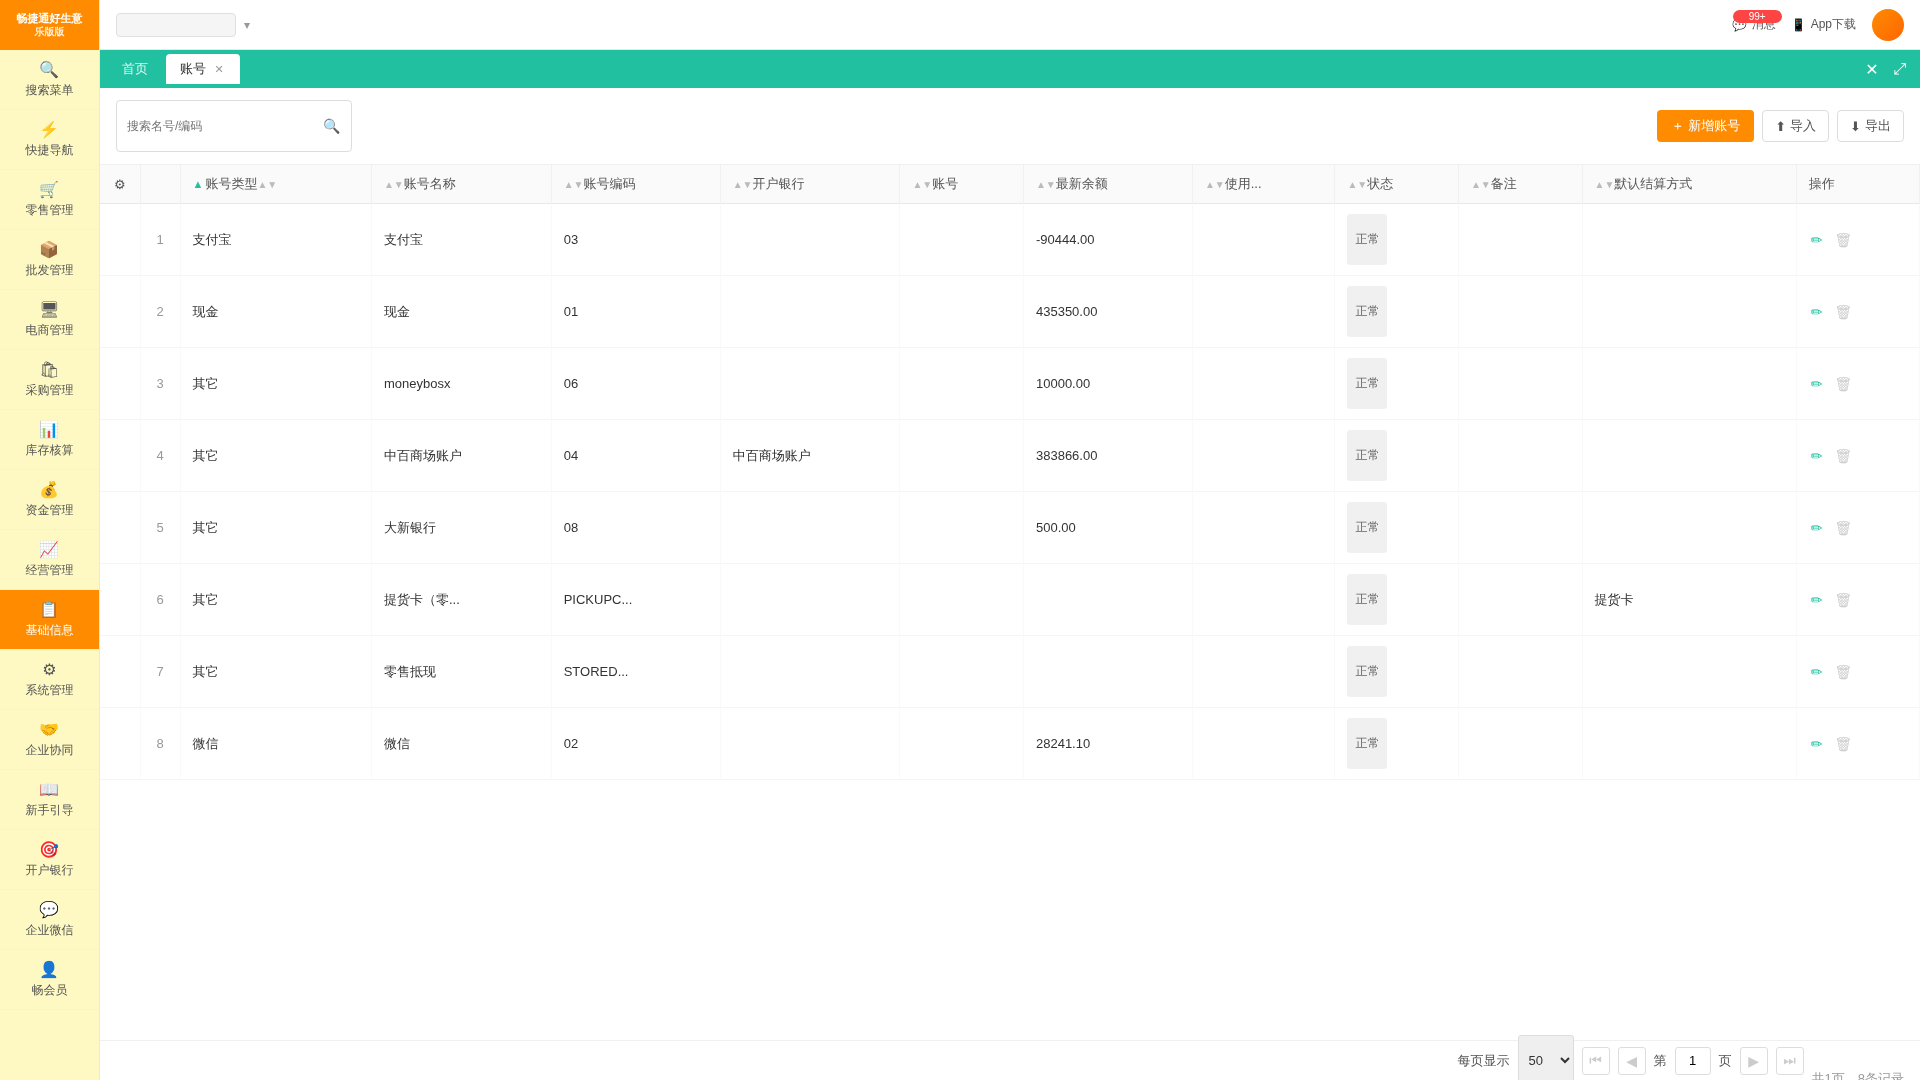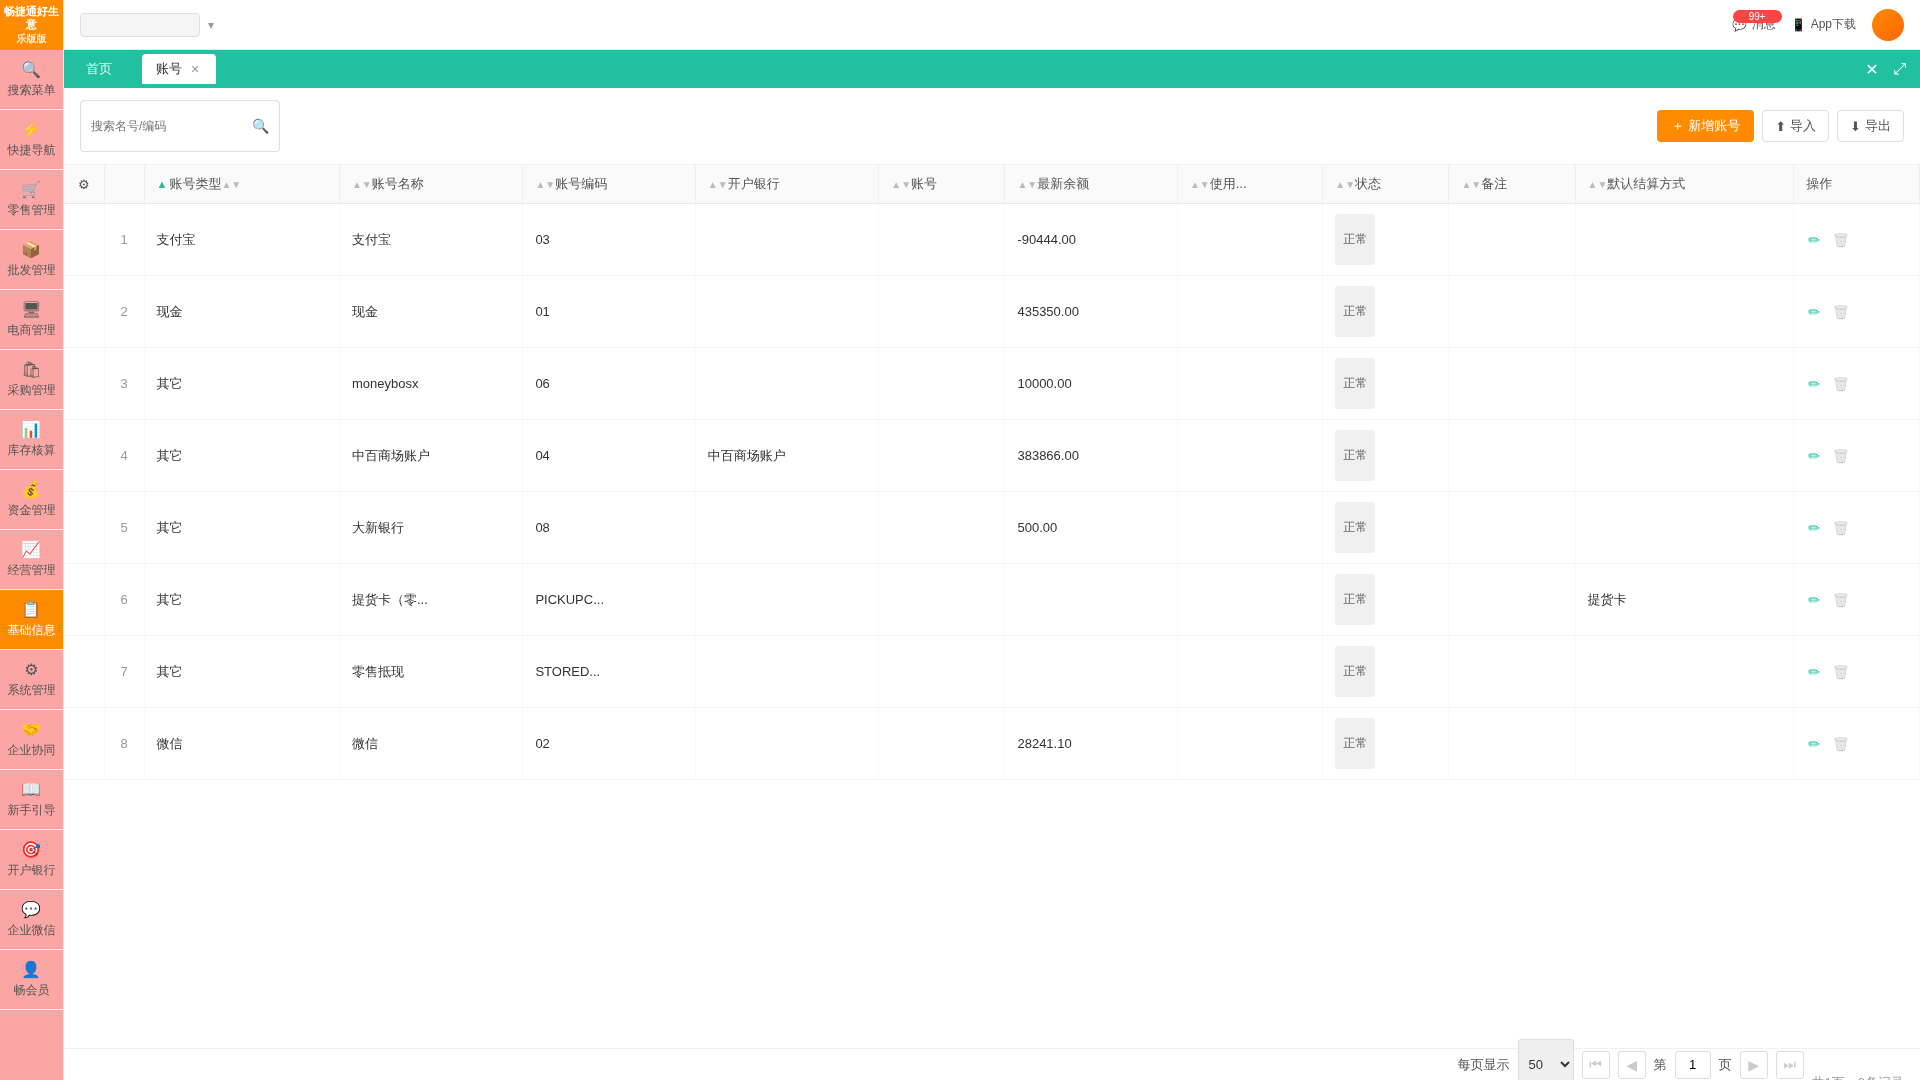--- a/index.html
+++ b/index.html
@@ -1,21 +1,21 @@
 <!DOCTYPE html>
 <html><head>
   <meta charset="utf-8">
   <style>
     * { margin: 0; padding: 0; box-sizing: border-box; }
     body { font-family: 'Microsoft YaHei', Arial, sans-serif; font-size: 13px; background: #f5f5f5; display: flex; width: 1920px; height: 1080px; overflow: hidden; }
 
     
     .sidebar {
-      width: 64px;
-      background: #fca5a5;
+      width: 100px;
+      background: #fef9c3;
       height: 100%;
       display: flex;
       flex-direction: column;
       border-right: 1px solid #e8e8e8;
       flex-shrink: 0;
     }
     .sidebar-logo {
       background: #ff8c00;
       height: 50px;
       display: flex;
@@ -128,21 +128,21 @@
       cursor: pointer;
     }
 
     
     .tabs-bar {
       height: 38px;
       background: #20c0a0;
       display: flex;
       align-items: center;
       padding: 0 8px;
-      gap: 16px;
+      gap: 4px;
       flex-shrink: 0;
     }
     .tab {
       padding: 6px 14px;
       border-radius: 4px 4px 0 0;
       cursor: pointer;
       font-size: 13px;
       display: flex;
       align-items: center;
       gap: 6px;
@@ -198,21 +198,21 @@
       border-bottom: 1px solid #f0f0f0;
       flex-shrink: 0;
     }
     .toolbar-left { display: flex; align-items: center; gap: 8px; }
     .search-box {
       display: flex;
       align-items: center;
       border: 1px solid #ddd;
       border-radius: 4px;
       padding: 17px 10px;
-      width: 200px;
+      width: 236px;
       gap: 6px;
     }
     .search-input {
       border: none;
       outline: none;
       font-size: 12px;
       flex: 1;
       color: #999;
       width: 160px;
     }
@@ -295,21 +295,21 @@
       cursor: pointer;
       font-size: 14px;
       border: none;
       background: none;
       padding: 2px;
     }
     .action-delete { color: #ccc; }
 
     
     .pagination {
-      height: 32px;
+      height: 40px;
       border-top: 1px solid #f0f0f0;
       display: flex;
       align-items: center;
       justify-content: flex-end;
       padding: 0 16px;
       gap: 8px;
       flex-shrink: 0;
       font-size: 13px;
       color: #555;
     }

